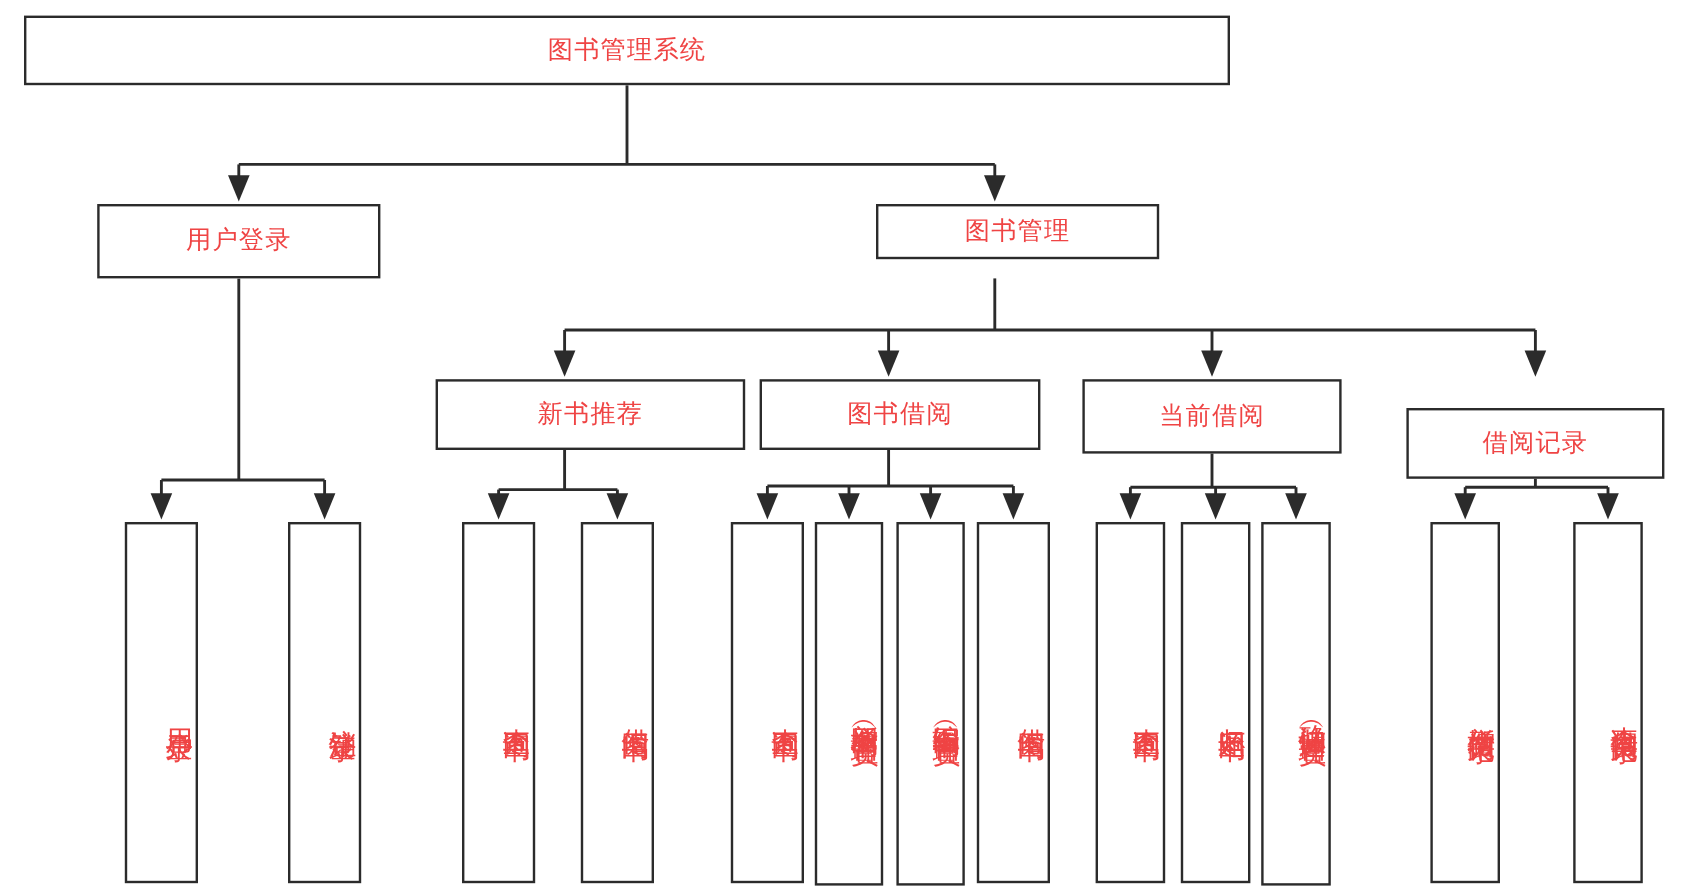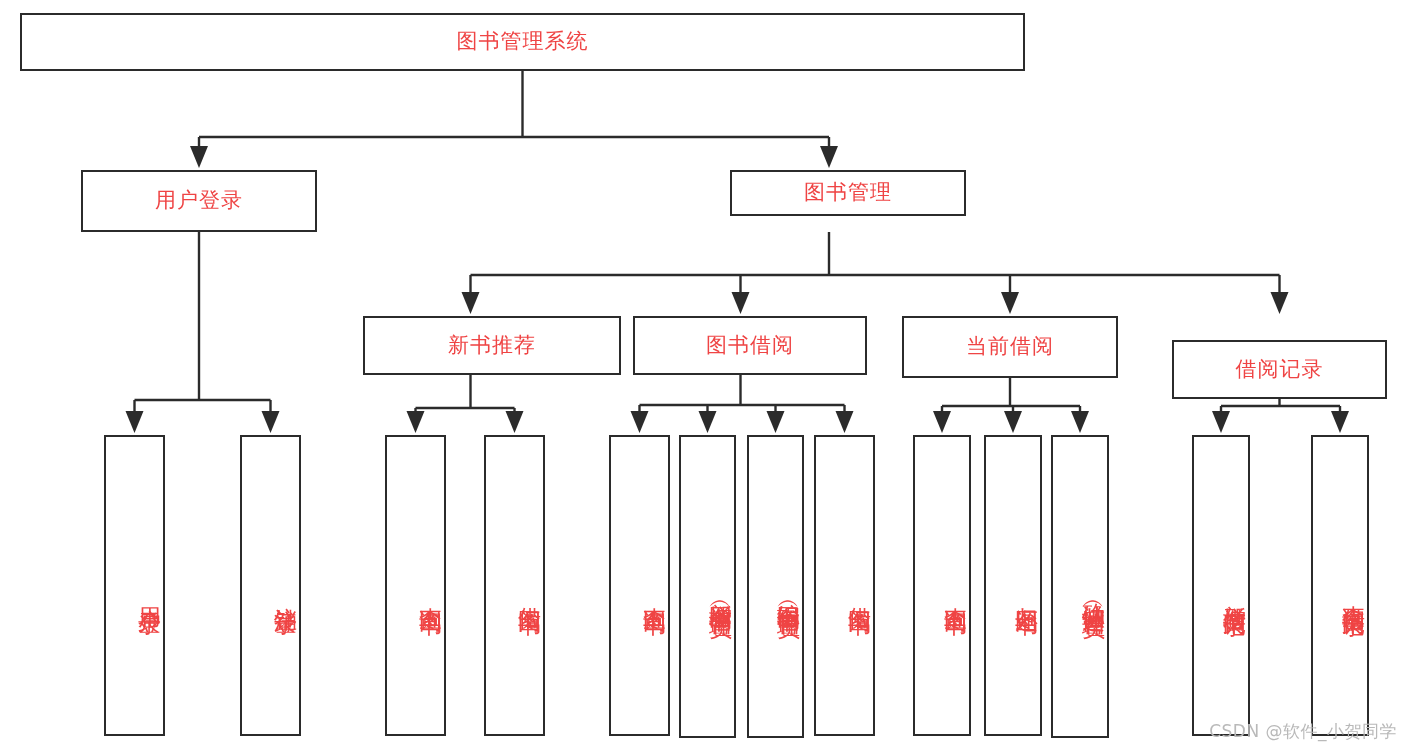--- a/index.html
+++ b/index.html
@@ -194,14 +194,13 @@
       <div class="node vert" style="left: 1051px; top: 435px; width: 58px; height: 303px;">
         <span class="vlabel">确认归还（管理员）</span>
       </div>
       <div class="node vert" style="left: 1192px; top: 435px; width: 58px; height: 301px;">
         <span class="vlabel">新增借阅记录</span>
       </div>
       <div class="node vert" style="left: 1311px; top: 435px; width: 58px; height: 301px;">
         <span class="vlabel">查询借阅记录</span>
       </div>
     </div>
-  <div class="watermark">CSDN @软件_小贺同学</div>
 </div>
 
 </body></html>

